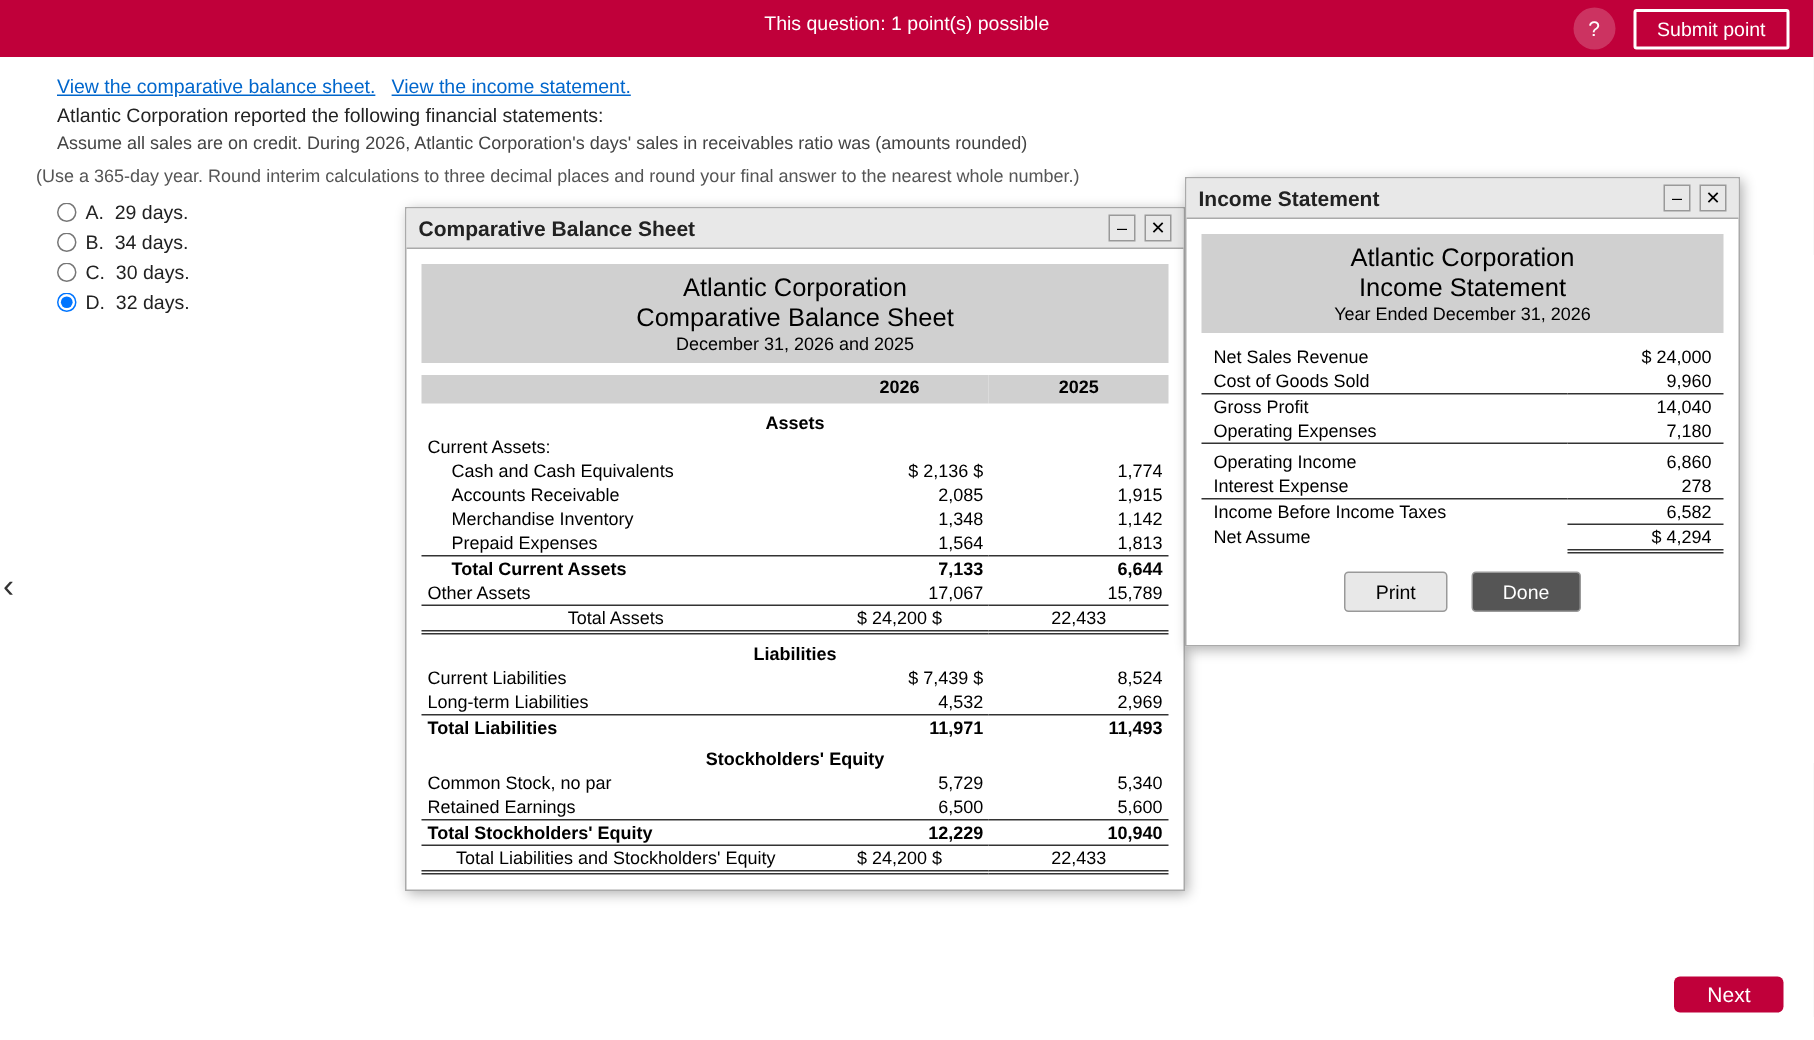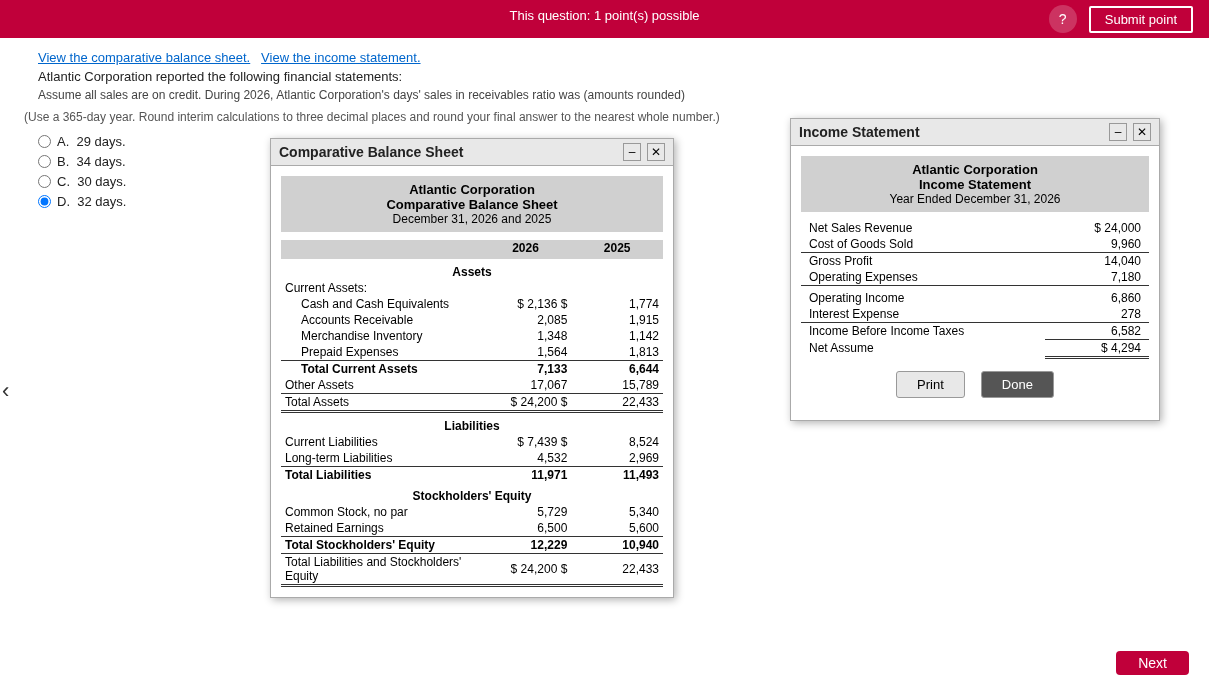--- a/index.html
+++ b/index.html
@@ -113,21 +113,21 @@
       font-size: 14px;
       border-radius: 4px;
       cursor: pointer;
     }
 
     
     .modal-balance {
       position: absolute;
       top: 100px;
       left: 270px;
-      width: 404px;
+      width: 520px;
       background: #fff;
       border: 1px solid #aaa;
       box-shadow: 2px 2px 8px rgba(0,0,0,0.3);
       z-index: 10;
     }
     .modal-header {
       display: flex;
       align-items: center;
       justify-content: space-between;
       background: #e8e8e8;
@@ -157,22 +157,22 @@
       line-height: 1;
     }
     .modal-body {
       padding: 10px;
     }
     .balance-sheet-header {
       text-align: center;
       margin-bottom: 8px;
     }
     .balance-sheet-header div {
-      font-size: 13px;
-      font-weight: bold;
+      font-size: 17px;
+      font-weight: normal;
     }
     .balance-sheet-header .sub {
       font-size: 12px;
       font-weight: normal;
     }
     .bs-table {
       width: 100%;
       font-size: 12px;
       border-collapse: collapse;
     }
@@ -194,20 +194,21 @@
     .bs-table .row-indent td:first-child {
       padding-left: 20px;
     }
     .bs-table .total-row td {
       font-weight: bold;
       border-top: 1px solid #333;
     }
     .bs-table .double-border td {
       border-top: 1px solid #333;
       border-bottom: 3px double #333;
+      text-align: center;
     }
     .shaded-header {
       background: #d0d0d0;
     }
 
     
     .modal-income {
       position: absolute;
       top: 80px;
       left: 790px;

